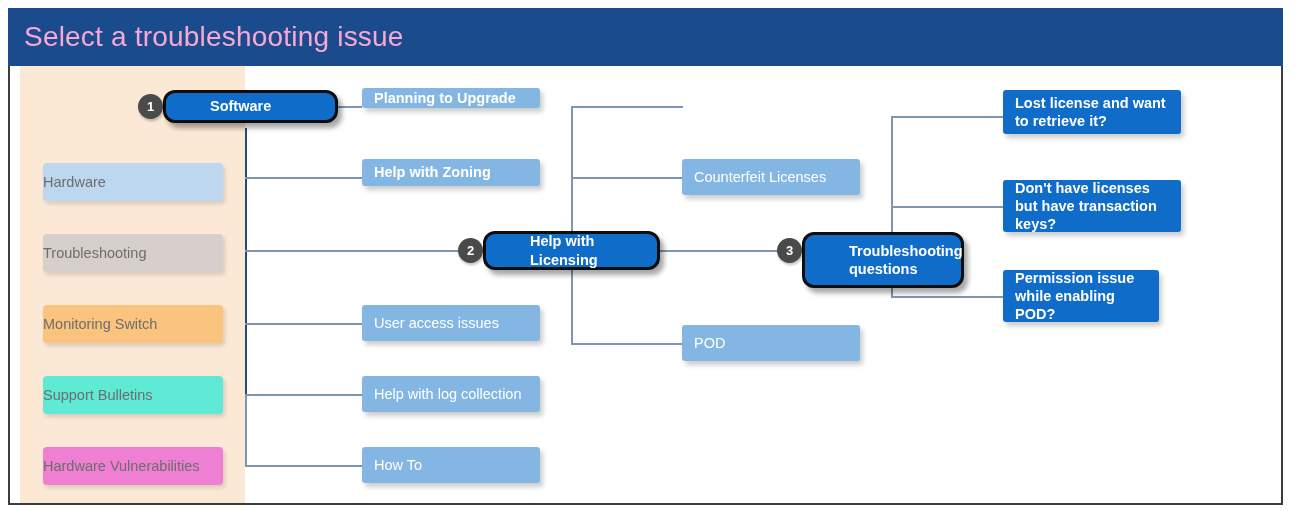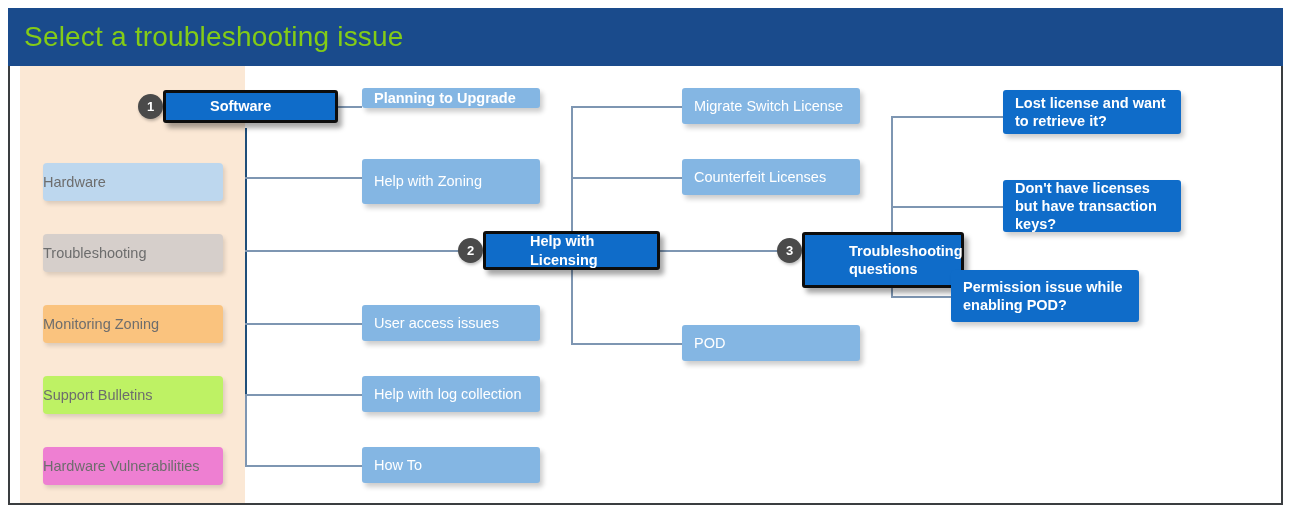--- a/index.html
+++ b/index.html
@@ -34,21 +34,21 @@
     width: 1275px;
     height: 58px;
     background: #1a4b8c;
     box-sizing: border-box;
   }
   .header-title {
     position: absolute;
     left: 16px;
     top: 50%;
     transform: translateY(-50%);
-    color: #84cc16;
+    color: #f9a8d4;
     font-size: 28px;
     font-weight: 400;
     letter-spacing: 0.2px;
     white-space: nowrap;
   }
   
   .side-panel {
     position: absolute;
     left: 20px;
     top: 66px;
@@ -98,21 +98,21 @@
     font-weight: 400;
   }
   .node.solid {
     background: #0f6cc9;
     font-weight: 700;
   }
   .node.sel {
     background: #0f6cc9;
     font-weight: 700;
     border: 3px solid #0d0d0d;
-    border-radius: 3px;
+    border-radius: 12px;
     box-shadow: 4px 5px 5px rgba(0,0,0,0.35);
     padding-left: 44px;
   }
   
   .badge {
     position: absolute;
     width: 25px;
     height: 25px;
     border-radius: 50%;
     background: #4a4a4a;
@@ -139,23 +139,23 @@
 
   <div class="side-panel"></div>
 
   <div class="side-item" style="top:163px; background:#bdd7ee;">
     <span>Hardware</span>
   </div>
   <div class="side-item" style="top:234px; background:#d6cfcb;">
     <span>Troubleshooting</span>
   </div>
   <div class="side-item" style="top:305px; background:#fac37e;">
-    <span>Monitoring Zoning</span>
-  </div>
-  <div class="side-item" style="top:376px; background:#bef264;">
+    <span>Monitoring Switch</span>
+  </div>
+  <div class="side-item" style="top:376px; background:#5eead4;">
     <span>Support Bulletins</span>
   </div>
   <div class="side-item" style="top:447px; background:#ee7fd2;">
     <span>Hardware Vulnerabilities</span>
   </div>
 
   <div class="ln v dark" style="left:245px; top:128px; height:268px;"></div>
   <div class="ln v" style="left:245px; top:394px; height:73px;"></div>
 
   <div class="ln h" style="left:335px; top:106px; width:27px;"></div>
@@ -179,58 +179,55 @@
   <div class="ln h" style="left:891px; top:296px; width:112px;"></div>
 
   <div class="node sel" style="left:163px; top:90px; width:175px; height:33px;">
     <span>Software</span>
   </div>
   <div class="badge" style="left:138px; top:94px;">1</div>
 
   <div class="node light" style="left:362px; top:88px; width:178px; height:20px;font-weight:bold;">
     <span>Planning to Upgrade</span>
   </div>
-  <div class="node light" style="left:362px; top:159px; width:178px; height:45px;">
+  <div class="node light" style="left:362px; top:159px; width:178px; height:27px;font-weight:bold;">
     <span>Help with Zoning</span>
   </div>
 
   <div class="node sel" style="left:483px; top:231px; width:177px; height:39px;">
     <span>Help with Licensing</span>
   </div>
   <div class="badge" style="left:458px; top:238px;">2</div>
 
   <div class="node light" style="left:362px; top:305px; width:178px; height:36px;">
     <span>User access issues</span>
   </div>
   <div class="node light" style="left:362px; top:376px; width:178px; height:36px;">
     <span>Help with log collection</span>
   </div>
   <div class="node light" style="left:362px; top:447px; width:178px; height:36px;">
     <span>How To</span>
   </div>
 
-  <div class="node light" style="left:682px; top:88px; width:178px; height:36px;">
-    <span>Migrate Switch License</span>
-  </div>
   <div class="node light" style="left:682px; top:159px; width:178px; height:36px;">
     <span>Counterfeit Licenses</span>
   </div>
 
   <div class="node sel" style="left:802px; top:232px; width:162px; height:56px;">
     <span>Troubleshooting questions</span>
   </div>
   <div class="badge" style="left:777px; top:238px;">3</div>
 
   <div class="node light" style="left:682px; top:325px; width:178px; height:36px;">
     <span>POD</span>
   </div>
 
   <div class="node solid" style="left:1003px; top:90px; width:178px; height:44px;">
     <span>Lost license and want to retrieve it?</span>
   </div>
   <div class="node solid" style="left:1003px; top:180px; width:178px; height:52px;">
     <span>Don't have licenses but have transaction keys?</span>
   </div>
-  <div class="node solid" style="left:951px; top:270px; width:188px; height:52px;">
+  <div class="node solid" style="left:1003px; top:270px; width:156px; height:52px;">
     <span>Permission issue while enabling POD?</span>
   </div>
 
 </div>
 
 </body></html>

